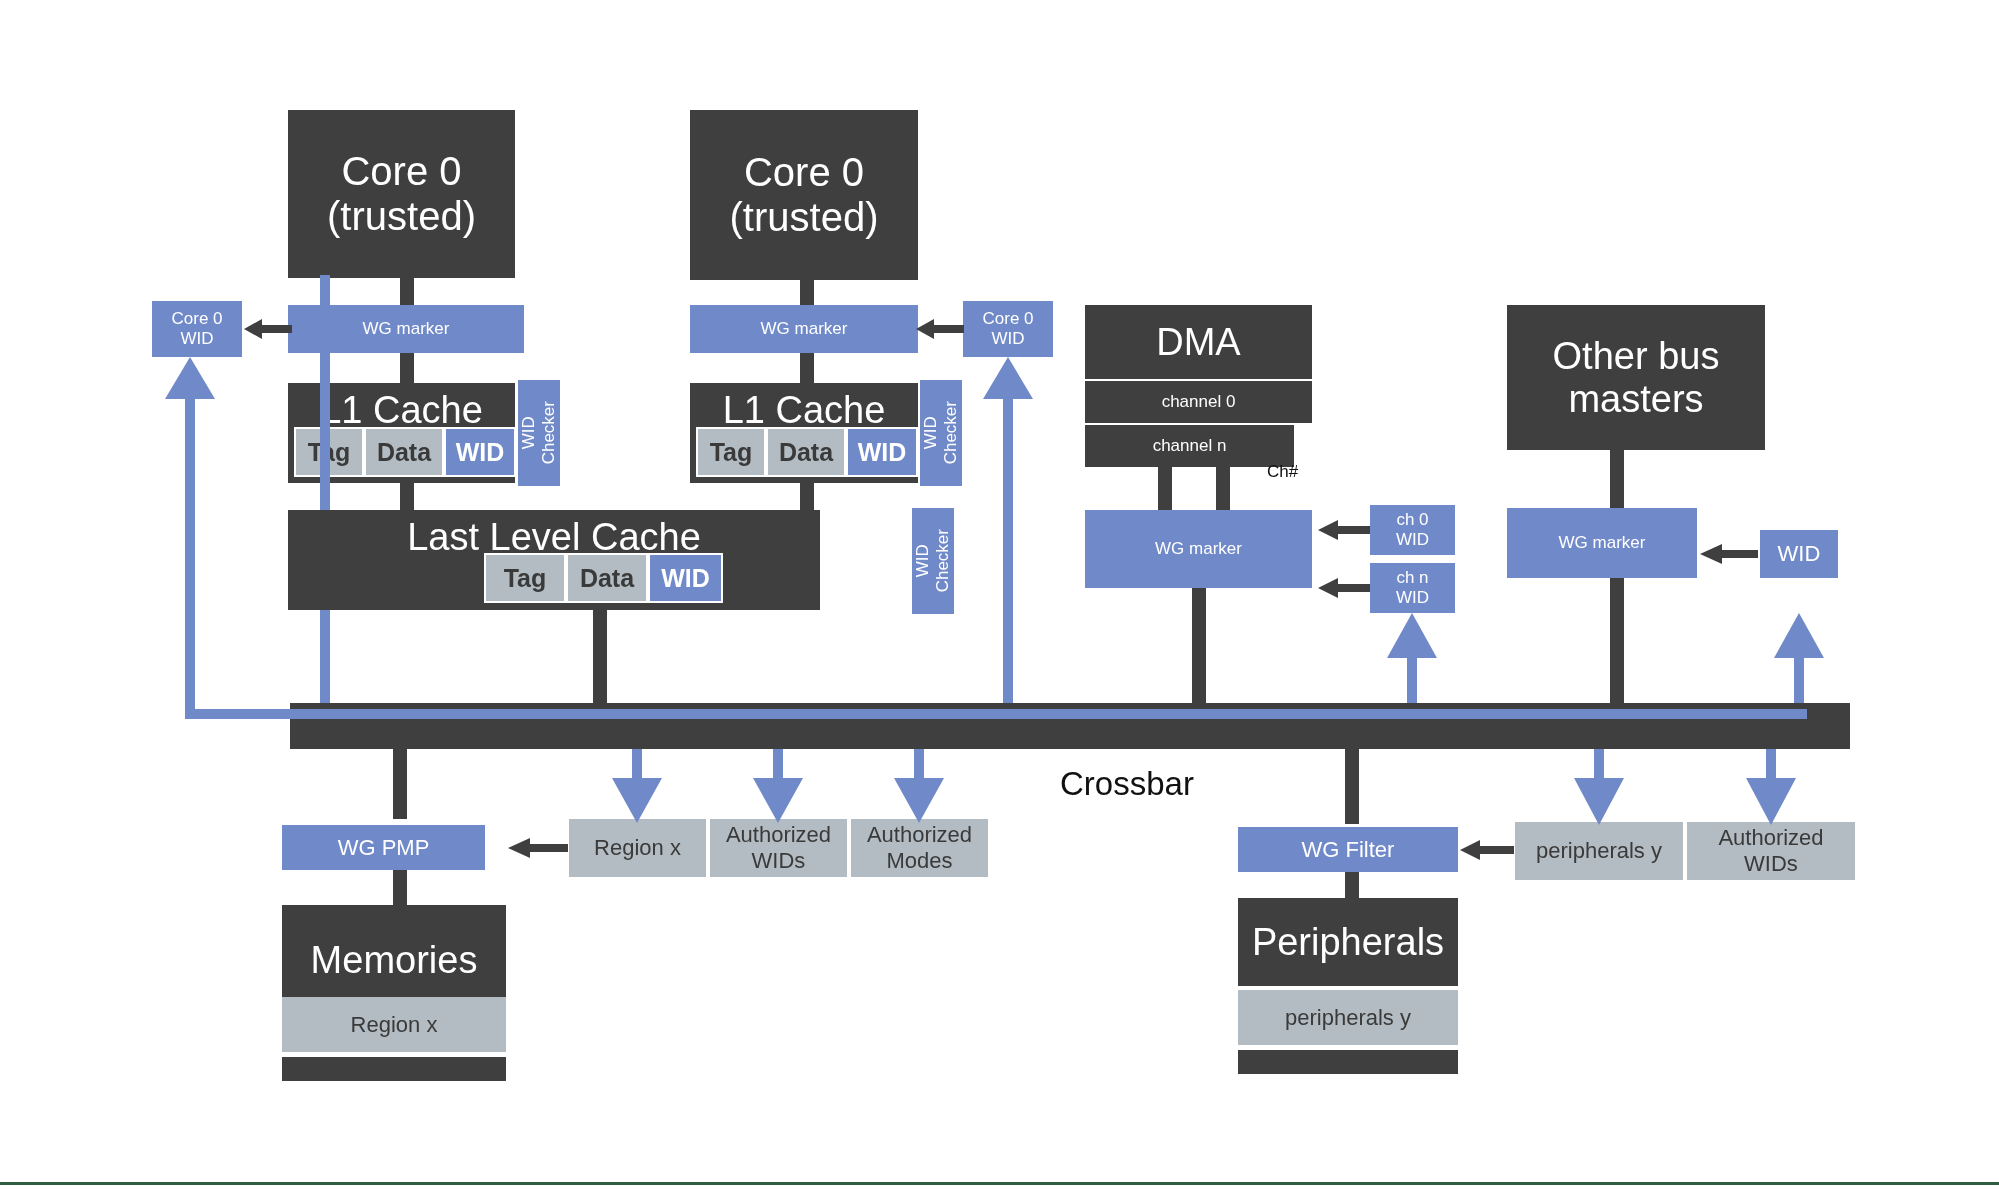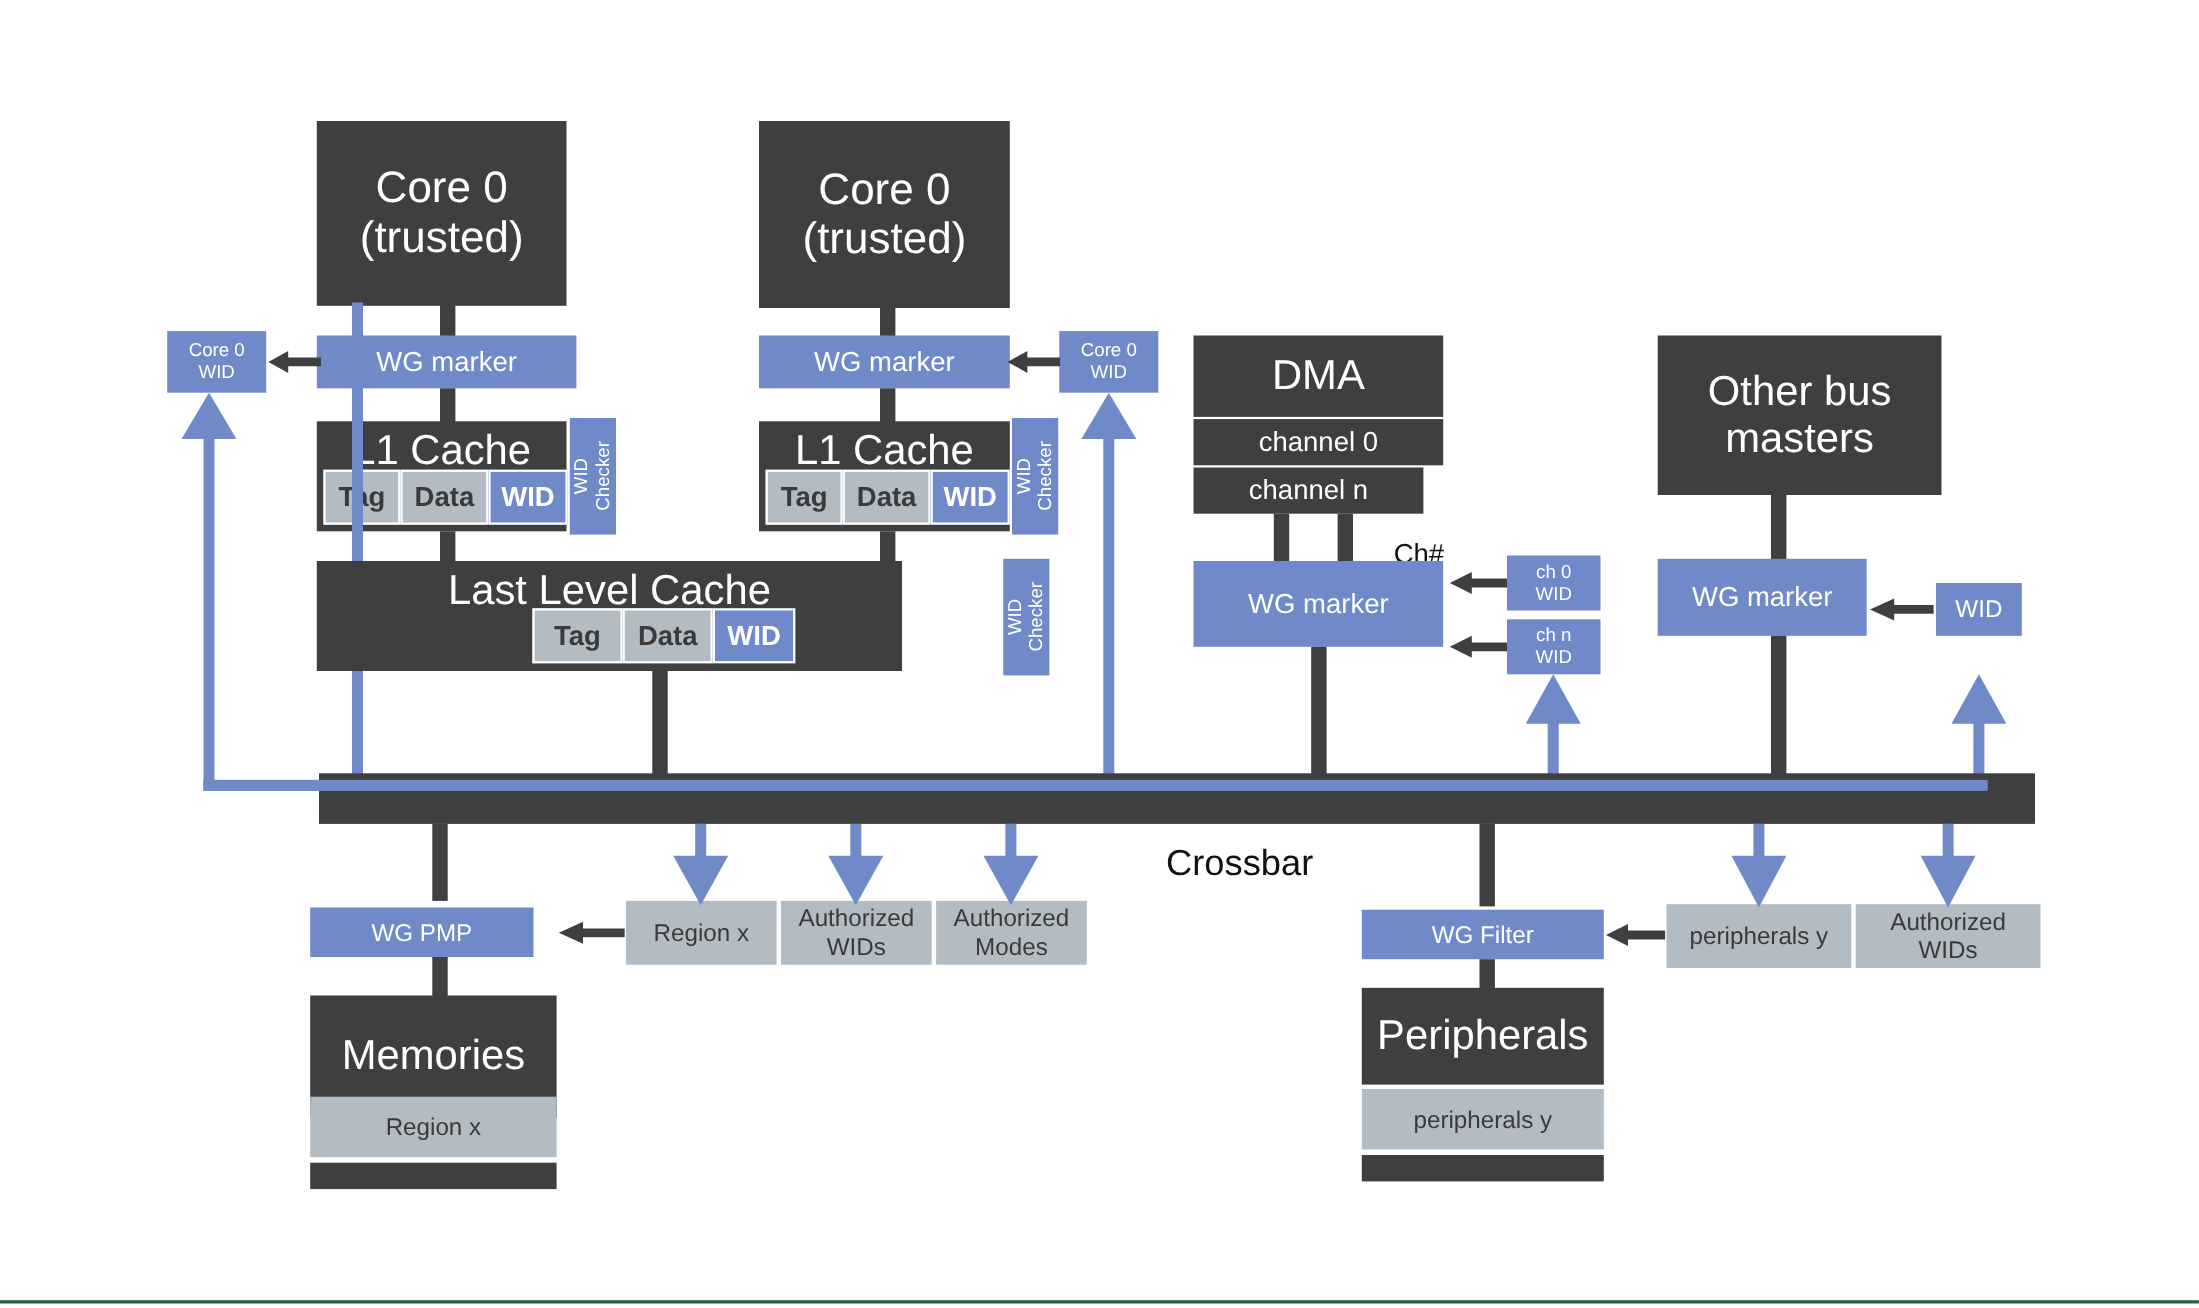--- a/index.html
+++ b/index.html
@@ -14,21 +14,21 @@
   .dark-conn{position:absolute;background:#3f3f3f;}
   .blue-conn{position:absolute;background:#7089c9;}
 
   .vlabel{writing-mode:vertical-rl;transform:rotate(180deg);}
 
   .arrow-dk-left{position:absolute;}
   .arrow-bl{position:absolute;}
 
   .t-core{font-size:40px;line-height:1.12;}
   .t-big{font-size:38px;}
-  .t-med{font-size:25px;}
+  .t-med{font-size:17px;}
   .t-sm{font-size:22px;}
   .t-tiny{font-size:17px;line-height:1.2;}
   .t-tag{font-size:25px;font-weight:bold;}
   .t-wid{font-size:25px;font-weight:bold;color:#ffffff;}
   .t-chk{font-size:17px;line-height:1.15;}
 
   .cellrow{position:absolute;display:flex;}
   .cell{box-sizing:border-box;display:flex;align-items:center;justify-content:center;border:2px solid #ffffff;}
 
   #crossbar-label{position:absolute;color:#111;font-size:33px;}
@@ -163,21 +163,21 @@
   </div>
   <div class="box dark t-med" style="left:1085px;top:381px;width:227px;height:42px;">
     <span>channel  0</span>
   </div>
   <div class="box dark t-med" style="left:1085px;top:425px;width:209px;height:42px;">
     <span>channel  n</span>
   </div>
 
   <div class="dark-conn" style="left:1158px;top:467px;width:14px;height:45px;"></div>
   <div class="dark-conn" style="left:1216px;top:467px;width:14px;height:45px;"></div>
-  <div style="position:absolute;left:1267px;top:462px;color:#111;margin-top:28px;" class="t-med">Ch#</div>
+  <div style="position:absolute;left:1267px;top:462px;color:#111;" class="t-med">Ch#</div>
 
   <div class="box blue t-med" style="left:1085px;top:510px;width:227px;height:78px;">
     <span>WG marker</span>
   </div>
 
   <div class="box blue t-tiny" style="left:1370px;top:505px;width:85px;height:50px;flex-direction:column;">
     <span>ch 0</span>
     <span>WID</span>
   </div>
   <svg class="arrow-dk-left" style="left:1318px;top:518px;width:52px;height:24px;" viewBox="0 0 52 24">

